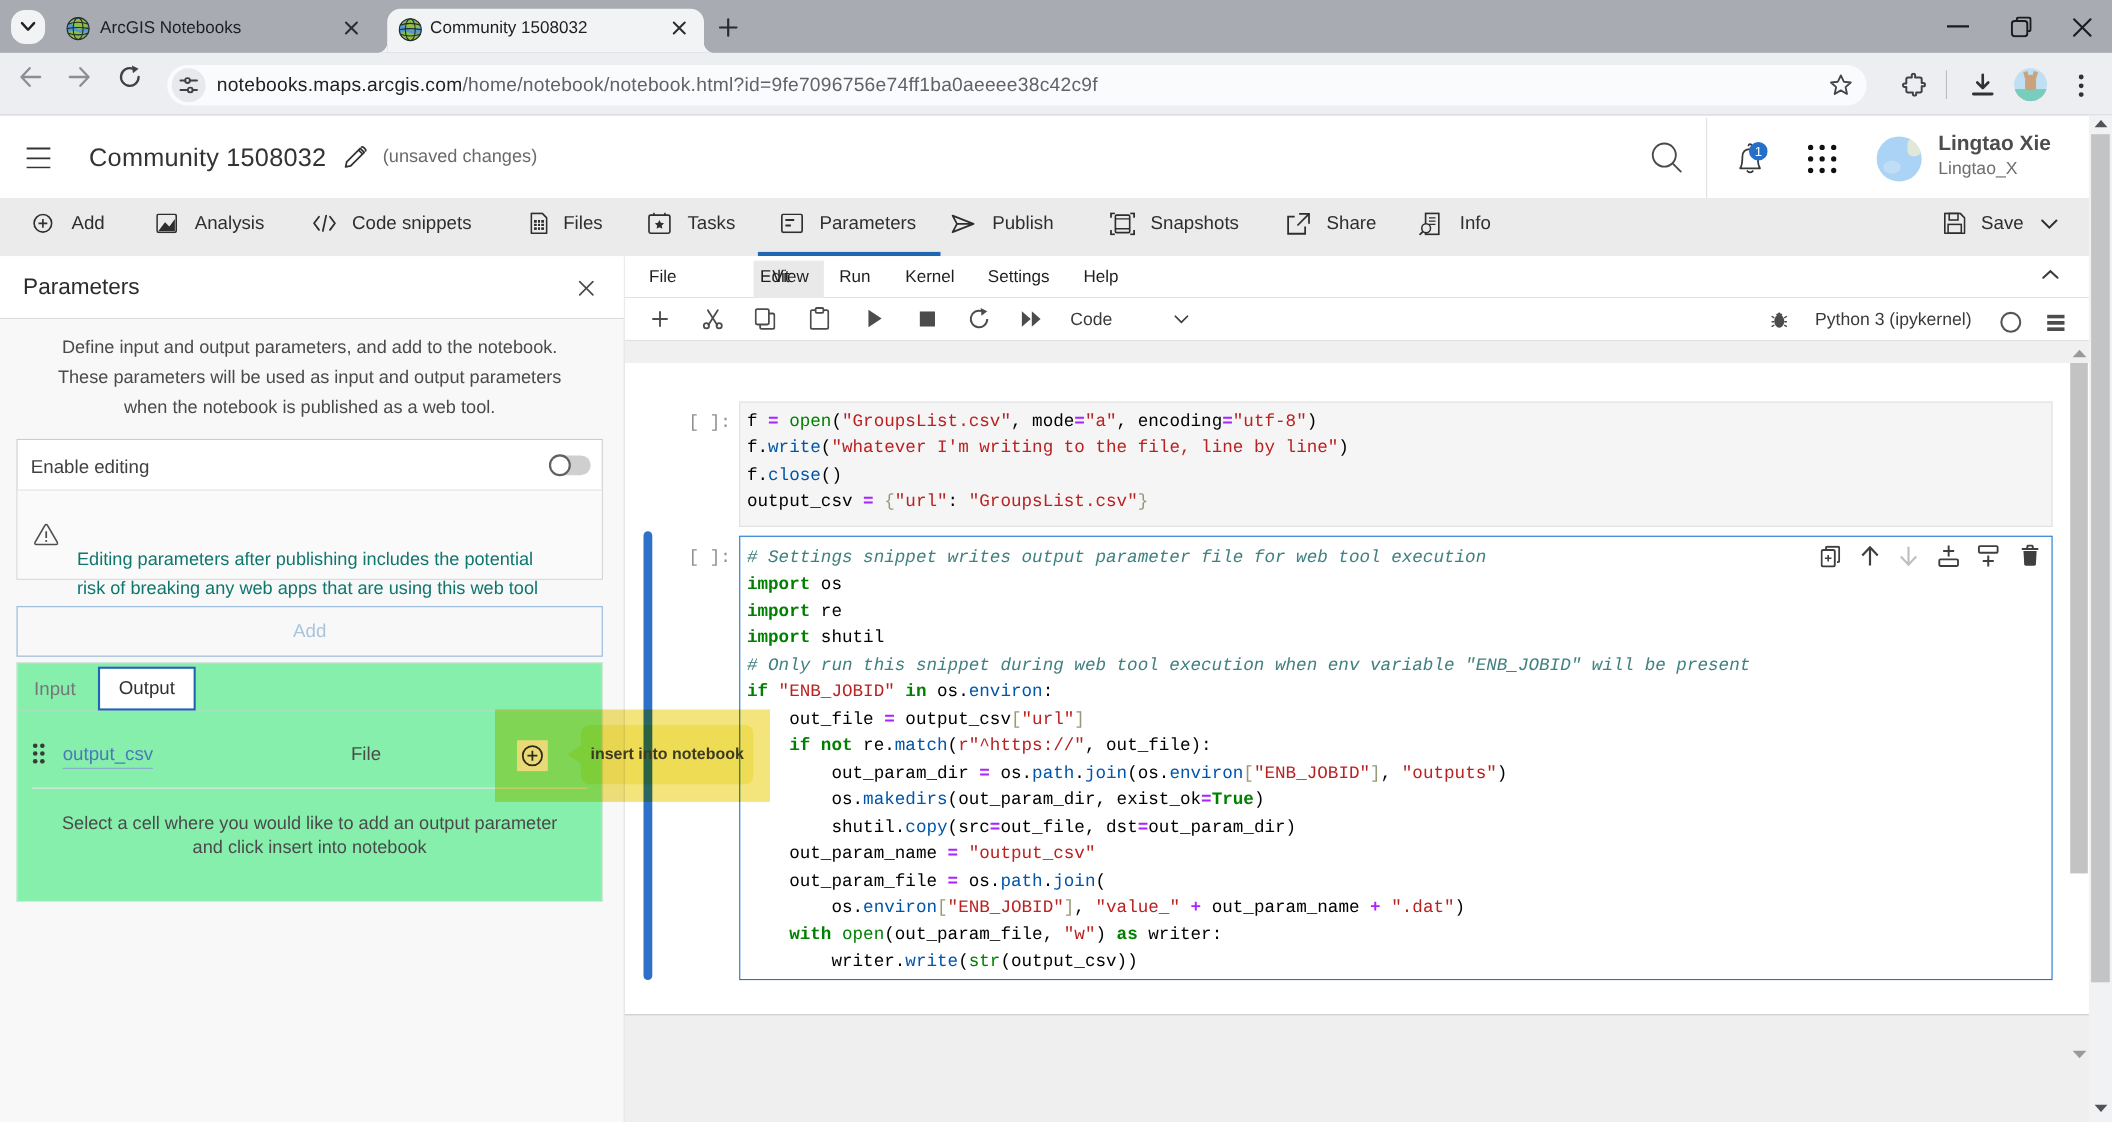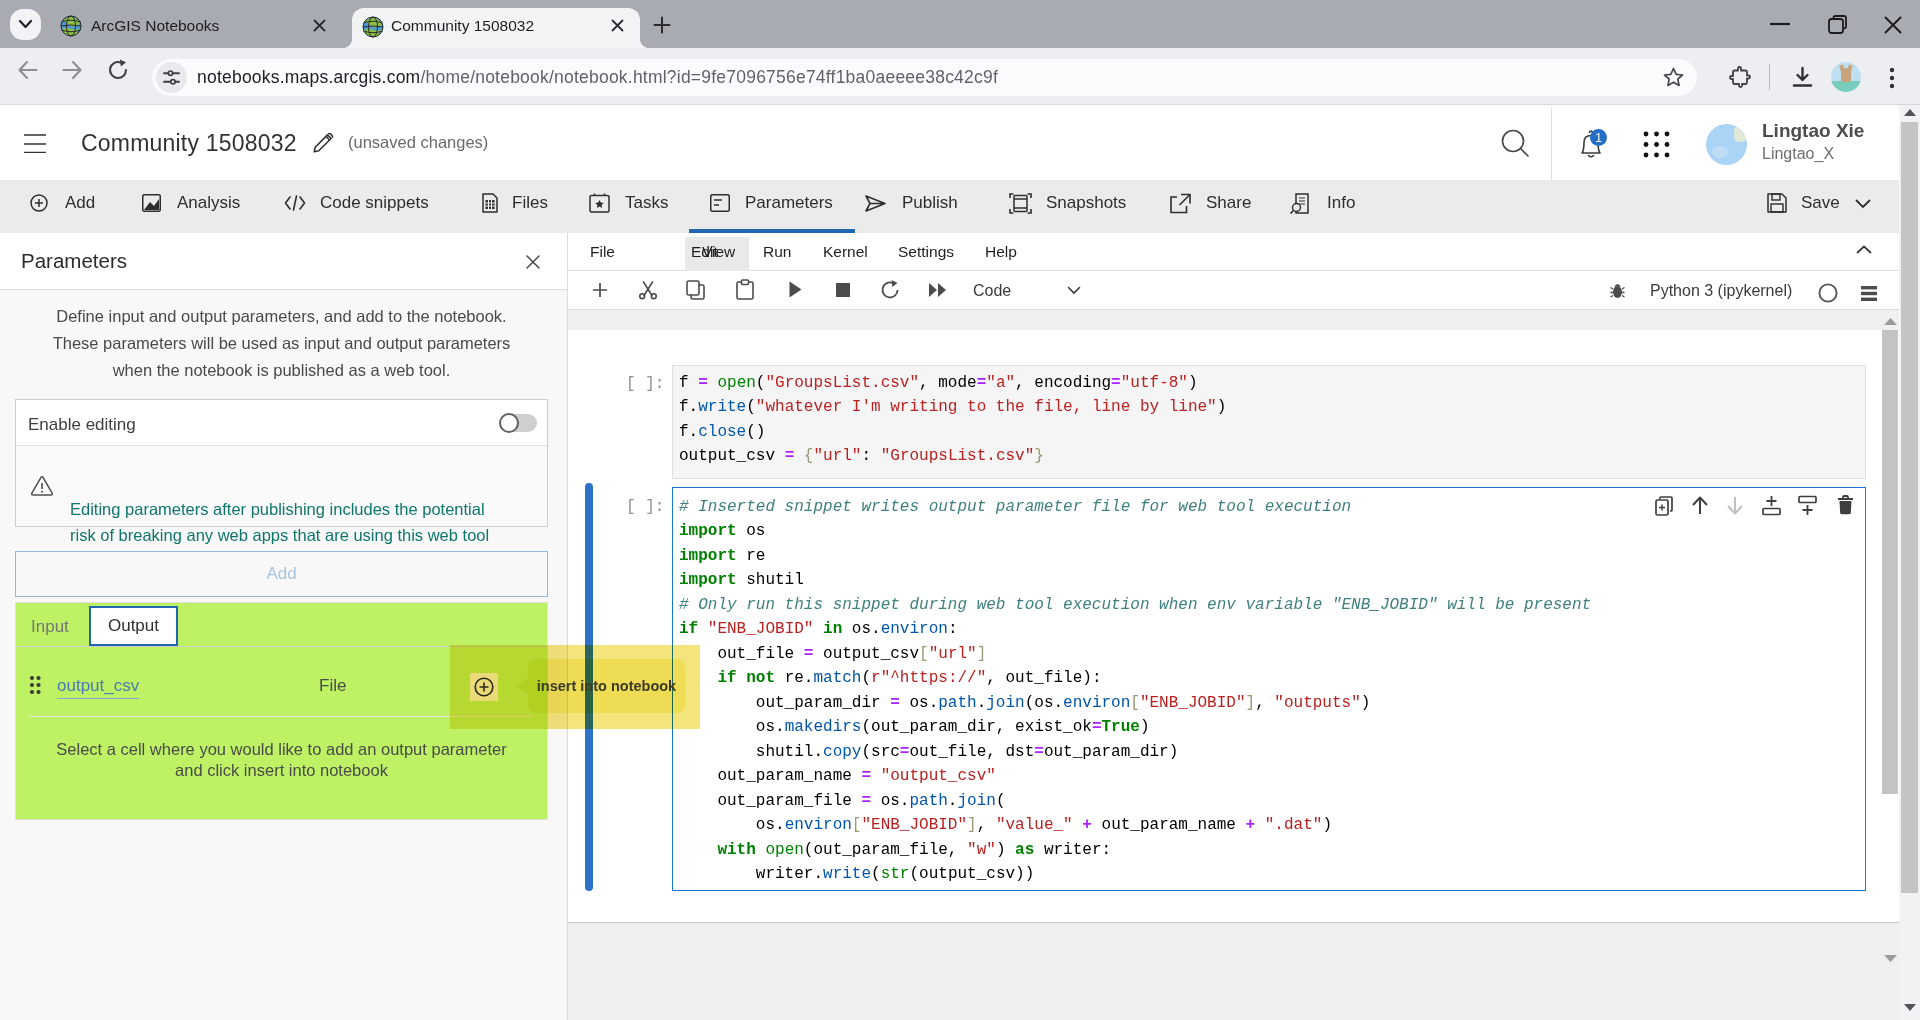--- a/index.html
+++ b/index.html
@@ -282,21 +282,21 @@
           <path d="M9.7 1.8 Q11 -0.4 12.3 1.8 L21 16.8 Q22.2 19 19.7 19 H2.3 Q-0.2 19 1 16.8 Z" fill="none" stroke="#4f4f4f" stroke-width="1.5" stroke-linejoin="round"></path>
           <path d="M11 7 V13" stroke="#4f4f4f" stroke-width="1.6"></path>
           <circle cx="11" cy="15.8" r="1" fill="#4f4f4f"></circle>
         </svg>
       <div class="abs" style="left:54px;top:11px;width:465px;font-size:16.5px;line-height:25.8px;color:#0f766e;margin-top:40px;">Editing parameters after publishing includes the potential<br>risk of breaking any web apps that are using this web tool</div>
     </div>
   </div>
 
   <div class="abs" style="left:15px;top:318px;width:533px;height:46px;border:1px solid #94b6d8;text-align:center;line-height:44px;font-size:17px;color:#a8c5de;">Add</div>
 
-  <div class="abs" style="left:15px;top:369px;width:533px;height:218px;background:#bef264;border:1px solid #e0e0e0;">
+  <div class="abs" style="left:15px;top:369px;width:533px;height:218px;background:#86efac;border:1px solid #e0e0e0;">
     <div class="abs" style="left:15px;top:14px;font-size:17px;color:#767676;">Input</div>
     <div class="abs" style="left:0;top:43px;width:531px;height:1px;background:#cccccc;"></div>
     <div class="abs" style="left:73px;top:3px;width:89px;height:40px;background:#fff;border:2px solid #1f67b0;text-align:center;line-height:36px;font-size:17px;color:#303030;">Output</div>
 
     <svg class="abs" style="left:13px;top:72px;" width="12" height="20" viewBox="0 0 12 20">
         <g fill="#3a3a3a">
           <circle cx="3" cy="3" r="2.1"></circle>
           <circle cx="9.5" cy="3" r="2.1"></circle>
           <circle cx="3" cy="10" r="2.1"></circle>
           <circle cx="9.5" cy="10" r="2.1"></circle>
@@ -398,21 +398,21 @@
   <div class="abs code" style="left:58px;top:138.75px;color:#8f8f8f;">[ ]:</div>
   <div class="abs" style="left:104px;top:132px;width:1194px;height:114px;background:#f5f5f5;border:1px solid #dfdfdf;"></div>
   <pre class="abs code" style="left:111px;top:137.75px;">f <span class="o">=</span> <span class="b">open</span>(<span class="s">"GroupsList.csv"</span>, mode<span class="o">=</span><span class="s">"a"</span>, encoding<span class="o">=</span><span class="s">"utf-8"</span>)
 f.<span class="p">write</span>(<span class="s">"whatever I'm writing to the file, line by line"</span>)
 f.<span class="p">close</span>()
 output_csv <span class="o">=</span> <span class="br">{</span><span class="s">"url"</span>: <span class="s">"GroupsList.csv"</span><span class="br">}</span></pre>
 
   <div class="abs" style="left:17px;top:250px;width:7.5px;height:408px;border-radius:4px;background:#2d72c8;"></div>
   <div class="abs code" style="left:58px;top:262px;color:#8f8f8f;">[ ]:</div>
   <div class="abs" style="left:104px;top:254px;width:1194px;height:404px;background:#fff;border:1.5px solid #1976d2;"></div>
-  <pre class="abs code" style="left:111px;top:261.5px;"><span class="c"># Inserted snippet writes output parameter file for web tool execution</span>
+  <pre class="abs code" style="left:111px;top:261.5px;"><span class="c"># Settings snippet writes output parameter file for web tool execution</span>
 <span class="k">import</span> os
 <span class="k">import</span> re
 <span class="k">import</span> shutil
 <span class="c"># Only run this snippet during web tool execution when env variable "ENB_JOBID" will be present</span>
 <span class="k">if</span> <span class="s">"ENB_JOBID"</span> <span class="k">in</span> os.<span class="p">environ</span>:
     out_file <span class="o">=</span> output_csv<span class="br">[</span><span class="s">"url"</span><span class="br">]</span>
     <span class="k">if</span> <span class="k">not</span> re.<span class="p">match</span>(<span class="s">r"^https://"</span>, out_file):
         out_param_dir <span class="o">=</span> os.<span class="p">path</span>.<span class="p">join</span>(os.<span class="p">environ</span><span class="br">[</span><span class="s">"ENB_JOBID"</span><span class="br">]</span>, <span class="s">"outputs"</span>)
         os.<span class="p">makedirs</span>(out_param_dir, exist_ok<span class="o">=</span><span class="k">True</span>)
         shutil.<span class="p">copy</span>(src<span class="o">=</span>out_file, dst<span class="o">=</span>out_param_dir)

